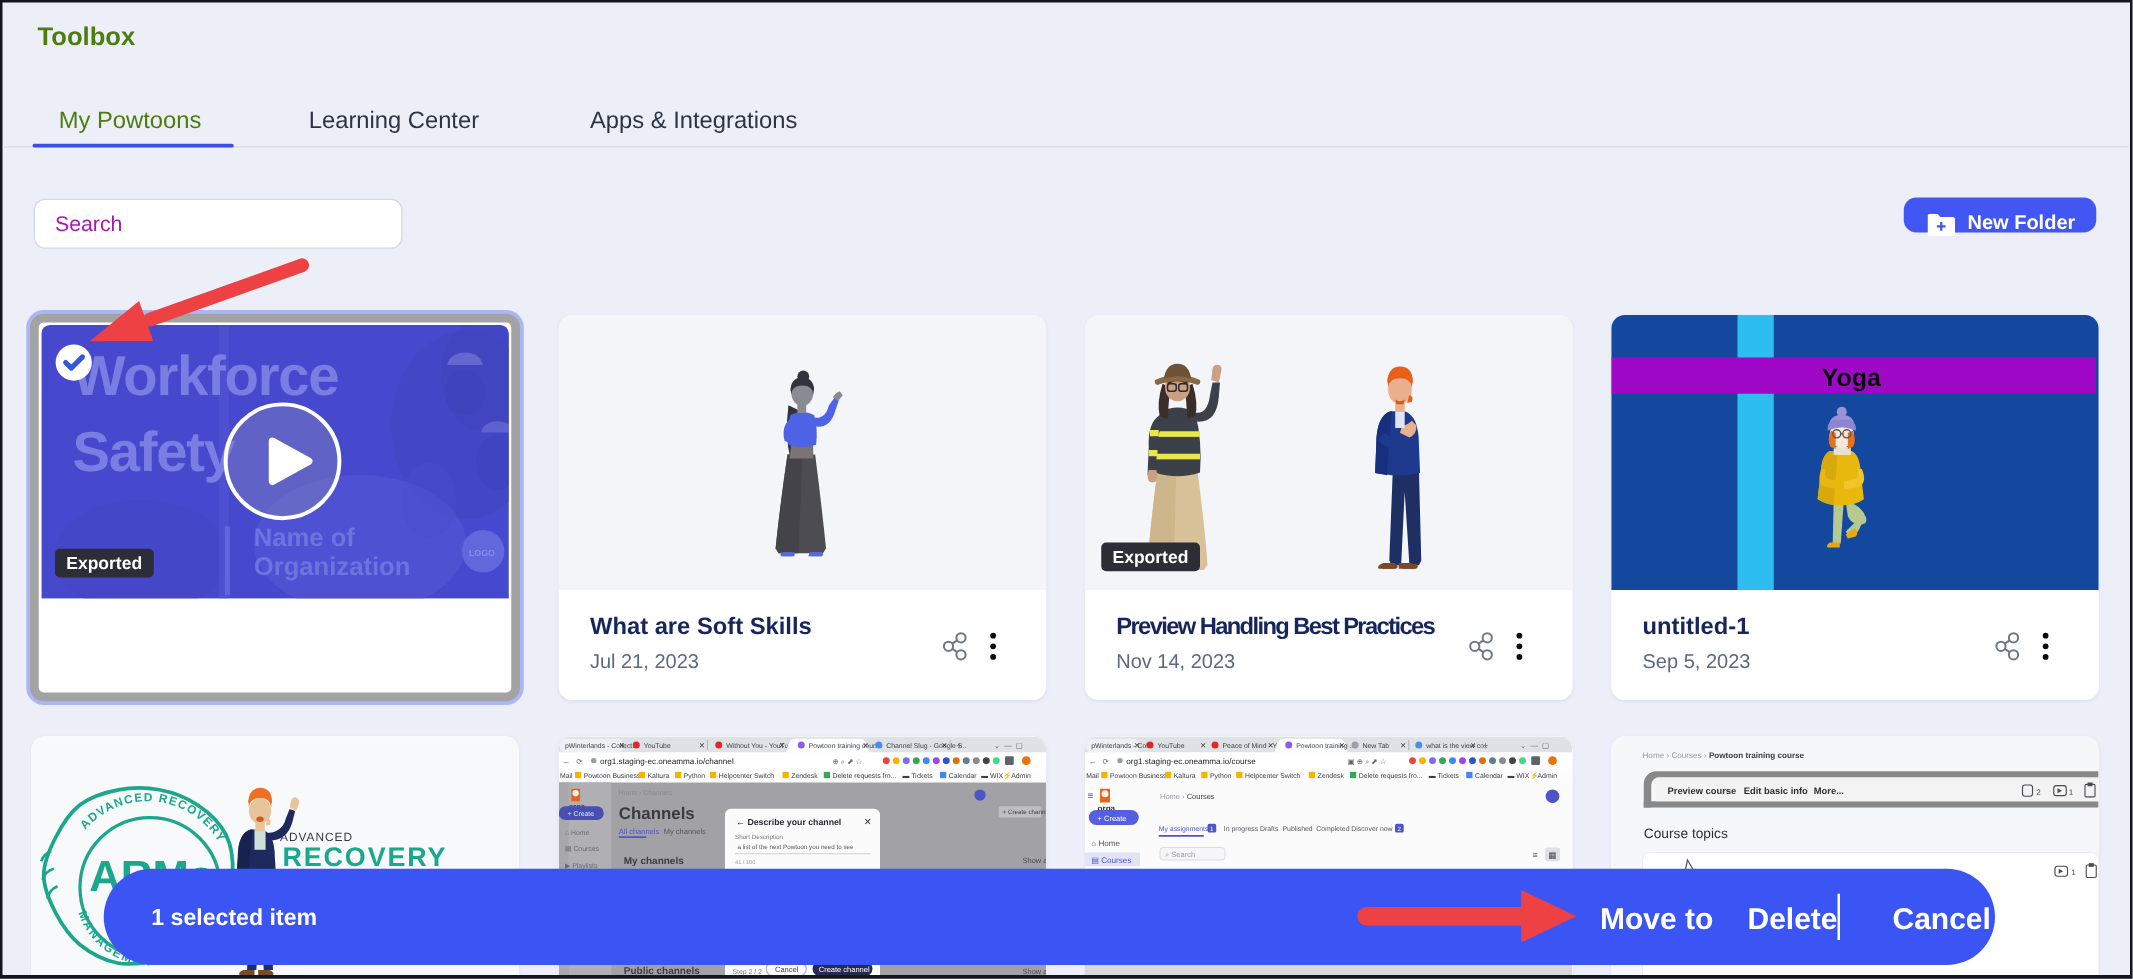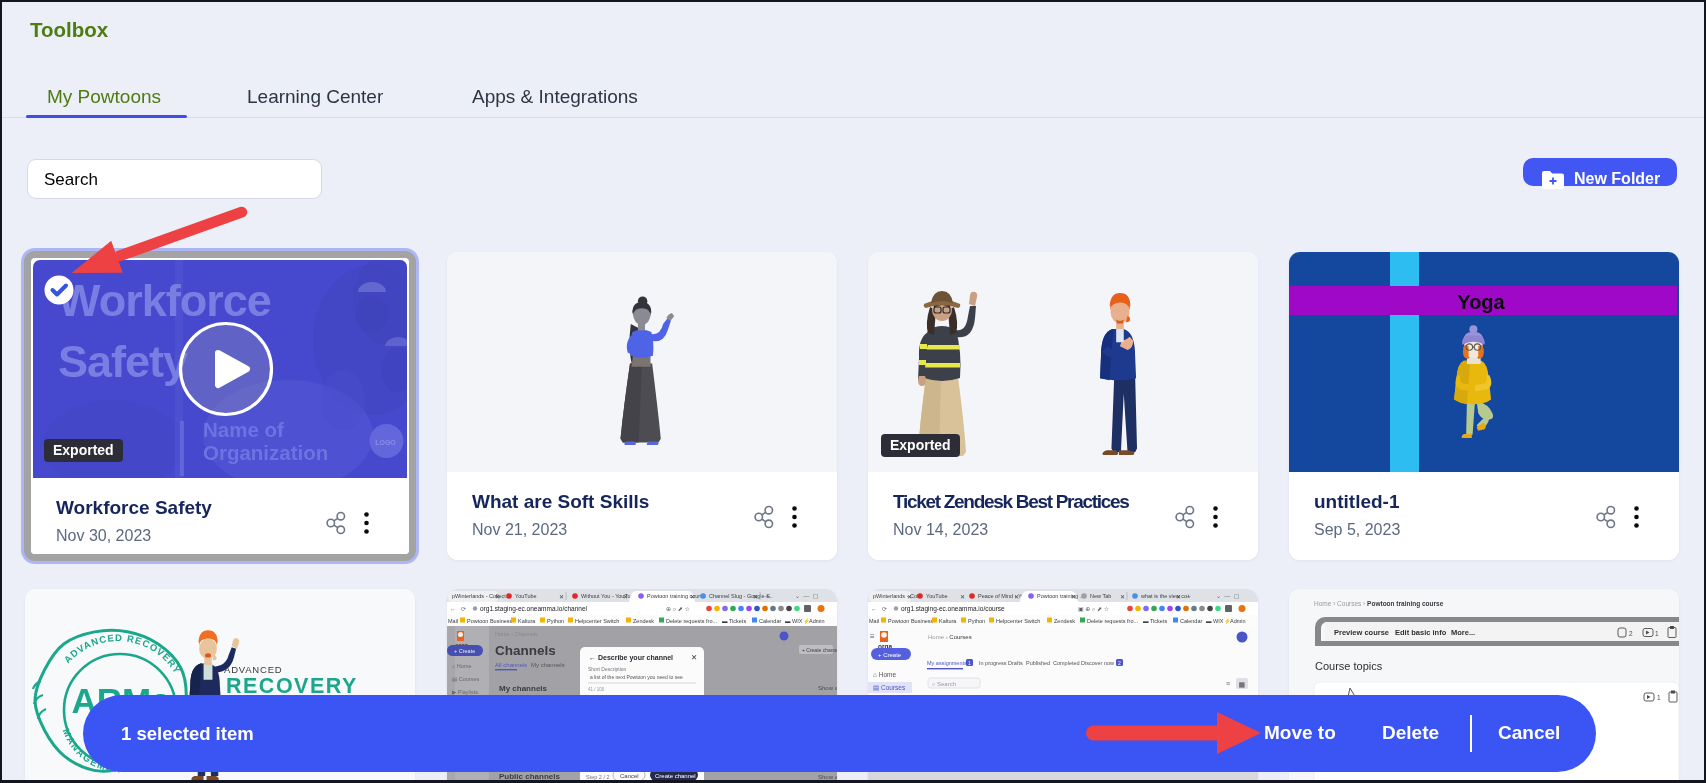--- a/index.html
+++ b/index.html
@@ -14,21 +14,21 @@
   
   .tabline { position:absolute; left:0; right:0; top:115px; height:1px; background:#d9dce8; }
   .tab { position:absolute; top:84px; font-size:19px; color:#2e3542; }
   .tab.active { color:#4d7c0f; }
   .tab1 { left:45px; }
   .tab2 { left:245px; }
   .tab3 { left:470px; }
   .underline { position:absolute; left:24px; top:113px; width:161px; height:3px; background:#3d4ee8; border-radius:2px; }
   
   .search { position:absolute; left:25px; top:157px; width:295px; height:40px; background:#fff; border:1px solid #d5d9e6; border-radius:9px; }
-  .search span { position:absolute; left:16px; top:10px; font-size:17px; color:#000000; }
+  .search span { position:absolute; left:16px; top:10px; font-size:17px; color:#a21caf; }
   .newfolder { position:absolute; left:1521px; top:156px; width:154px; height:28px; background:#4156f3; border-radius:10px; color:#fff; font-weight:700; font-size:16px; }
   .newfolder .txt { position:absolute; left:51px; top:12px; }
   .newfolder svg { position:absolute; left:19px; top:13px; }
 
   
   .card { position:absolute; width:390px; height:308px; background:#fff; border-radius:11px; overflow:hidden; box-shadow:0 1px 3px rgba(30,40,90,.06); }
   .r1 { top:250px; }
   .r2 { top:587px; height:400px; }
   .c1 { left:23px; }
   .c2 { left:445px; }
@@ -41,21 +41,21 @@
   .info .t { position:absolute; left:25px; top:19px; font-size:19px; font-weight:700; color:#16255b; }
   .info .d { position:absolute; left:25px; top:49px; font-size:16px; color:#5c6980; }
   .icons { position:absolute; right:12px; top:35px; }
   .badge { position:absolute; left:13px; top:182px; background:#2d2d37; color:#fff; font-size:14px; font-weight:700; padding:3px 9px 4px; border-radius:4px; }
 
   .grayth { background:#f4f5f8; }
 
   
   .bar { position:absolute; left:81px; top:693px; width:1513px; height:77px; background:#3b55f5; border-radius:39px; }
   .bar .sel-txt { position:absolute; left:38px; top:28px; color:#fff; font-size:18.5px; font-weight:700; }
-  .bar .act { position:absolute; top:27px; color:#fff; font-size:19px; font-weight:700; }
+  .bar .act { position:absolute; top:27px; color:#fff; font-size:24px; font-weight:700;margin-left:16px; }
   .bar .sep { position:absolute; left:1387px; top:20px; width:2px; height:37px; background:#fff; }
   svg.overlay { position:absolute; left:0; top:0; pointer-events:none; }
 </style>
 </head>
 <body>
   <div class="title">Toolbox</div>
   <div class="tabline"></div>
   <div class="tab tab1 active">My Powtoons</div>
   <div class="tab tab2">Learning Center</div>
   <div class="tab tab3">Apps &amp; Integrations</div>
@@ -93,40 +93,20 @@
         <rect x="147" y="161" width="4" height="55" fill="#666be0" opacity=".8"></rect>
         <text x="170" y="177" font-family="Liberation Sans, sans-serif" font-size="20.5" font-weight="bold" fill="#6e73e2">Name of</text>
         <text x="170" y="200" font-family="Liberation Sans, sans-serif" font-size="20.5" font-weight="bold" fill="#6e73e2">Organization</text>
         <circle cx="353.5" cy="181" r="17" fill="#6267dc"></circle>
         <text x="352.5" y="184.5" text-anchor="middle" font-family="Liberation Sans, sans-serif" font-size="7" font-weight="bold" fill="#888ce8">LOGO</text>
         <circle cx="26" cy="30" r="14.5" fill="#ffffff"></circle>
         <path d="M19.5 30 L24 34.5 L33 25.5" fill="none" stroke="#3456dd" stroke-width="4" stroke-linecap="round" stroke-linejoin="round"></path>
       </svg>
       <div class="badge" style="top:179px;left:11px;">Exported</div>
     </div>
-    <div class="info">
-      <div class="t">Workforce Safety</div>
-      <div class="d">Nov 30, 2023</div>
-      <div class="icons" id="ic1" style="position:absolute;right:0;top:0;width:120px;height:88px;">
-        <svg width="70" height="40" viewBox="0 0 70 40" style="position:absolute;right:15px;top:25px;">
-        <g fill="none" stroke="#6e7787" stroke-width="1.6">
-          <circle cx="6.8" cy="20" r="3.7"></circle>
-          <circle cx="16.8" cy="13.2" r="3.7"></circle>
-          <circle cx="16.8" cy="26.8" r="3.7"></circle>
-          <line x1="9.9" y1="17.9" x2="13.7" y2="15.3"></line>
-          <line x1="9.9" y1="22.1" x2="13.7" y2="24.7"></line>
-        </g>
-        <g fill="#0a0a0a">
-          <circle cx="42.5" cy="11.5" r="2.3"></circle>
-          <circle cx="42.5" cy="20" r="2.3"></circle>
-          <circle cx="42.5" cy="28.5" r="2.3"></circle>
-        </g>
-      </svg>
-      </div>
-    </div>
   </div>
   <div class="card r1 c2">
     <div class="thumb grayth" id="th2">
       <svg width="389" height="220" viewBox="0 0 389 220">
 
         <g transform="translate(40,24.7) scale(0.79)">
 
           <path d="M182 60 q-4 30 2 55 l10 2 l2 -50 Z" fill="#33333b"></path>
 
           <path d="M181 110 q-8 55 -12 95 l3 5 h45 l3 -5 q-4 -40 -11 -95 Z" fill="#4d4c52"></path>
@@ -150,21 +130,21 @@
           <ellipse cx="196" cy="48" rx="11" ry="13" fill="#8a8a92"></ellipse>
 
           <path d="M185 50 q-3 -16 11 -17 q14 1 11 17 q0 -10 -11 -10 q-11 0 -11 10 Z" fill="#33333b"></path>
           <path d="M184 46 q0 -14 12 -14 q12 0 12 14 l-2 -2 q-1 -9 -10 -9 q-9 0 -10 9 Z" fill="#33333b"></path>
           <circle cx="197" cy="31" r="6" fill="#33333b"></circle>
         </g>
       </svg>
     </div>
     <div class="info">
       <div class="t">What are Soft Skills</div>
-      <div class="d">Nov 21, 2023</div>
+      <div class="d">Jul 21, 2023</div>
       <div class="icons" id="ic2" style="position:absolute;right:0;top:0;width:120px;height:88px;">
         <svg width="70" height="40" viewBox="0 0 70 40" style="position:absolute;right:15px;top:25px;">
         <g fill="none" stroke="#6e7787" stroke-width="1.6">
           <circle cx="6.8" cy="20" r="3.7"></circle>
           <circle cx="16.8" cy="13.2" r="3.7"></circle>
           <circle cx="16.8" cy="26.8" r="3.7"></circle>
           <line x1="9.9" y1="17.9" x2="13.7" y2="15.3"></line>
           <line x1="9.9" y1="22.1" x2="13.7" y2="24.7"></line>
         </g>
         <g fill="#0a0a0a">
@@ -233,21 +213,21 @@
 
           <path d="M234 50 q-2 -16 10 -16 q13 0 10 16 q-1 -8 -10 -8 q-9 0 -10 8 Z" fill="#e8601c"></path>
           <path d="M233 46 q1 -14 11 -14 q11 0 11 14 l-3 -3 q-2 -7 -8 -7 q-7 0 -9 7 Z" fill="#e8601c"></path>
           <path d="M252 56 q4 2 2 6 l-4 1 Z" fill="#e8601c"></path>
           <path d="M240 60 q4 3 8 0 l-1 4 h-6 Z" fill="#d85a18"></path>
         </g>
       </svg>
       <div class="badge">Exported</div>
     </div>
     <div class="info">
-      <div class="t" style="letter-spacing:-1.3px;">Ticket Zendesk Best Practices</div>
+      <div class="t" style="letter-spacing:-1.3px;">Preview Handling Best Practices</div>
       <div class="d">Nov 14, 2023</div>
       <div class="icons" id="ic3" style="position:absolute;right:0;top:0;width:120px;height:88px;">
         <svg width="70" height="40" viewBox="0 0 70 40" style="position:absolute;right:15px;top:25px;">
         <g fill="none" stroke="#6e7787" stroke-width="1.6">
           <circle cx="6.8" cy="20" r="3.7"></circle>
           <circle cx="16.8" cy="13.2" r="3.7"></circle>
           <circle cx="16.8" cy="26.8" r="3.7"></circle>
           <line x1="9.9" y1="17.9" x2="13.7" y2="15.3"></line>
           <line x1="9.9" y1="22.1" x2="13.7" y2="24.7"></line>
         </g>

